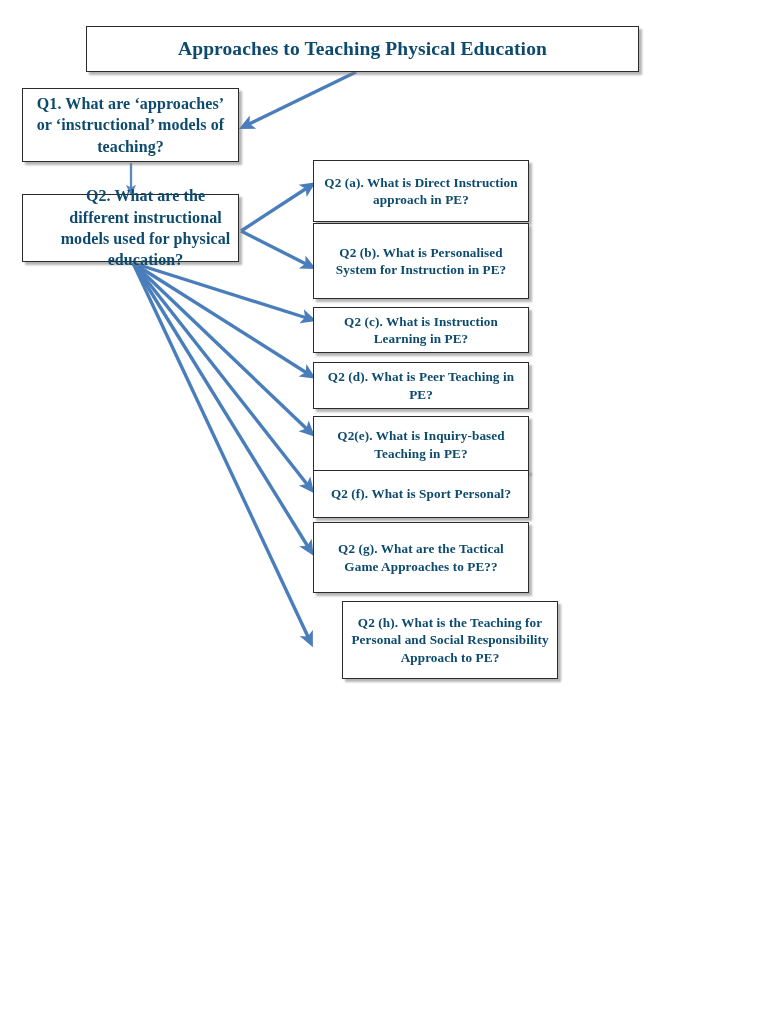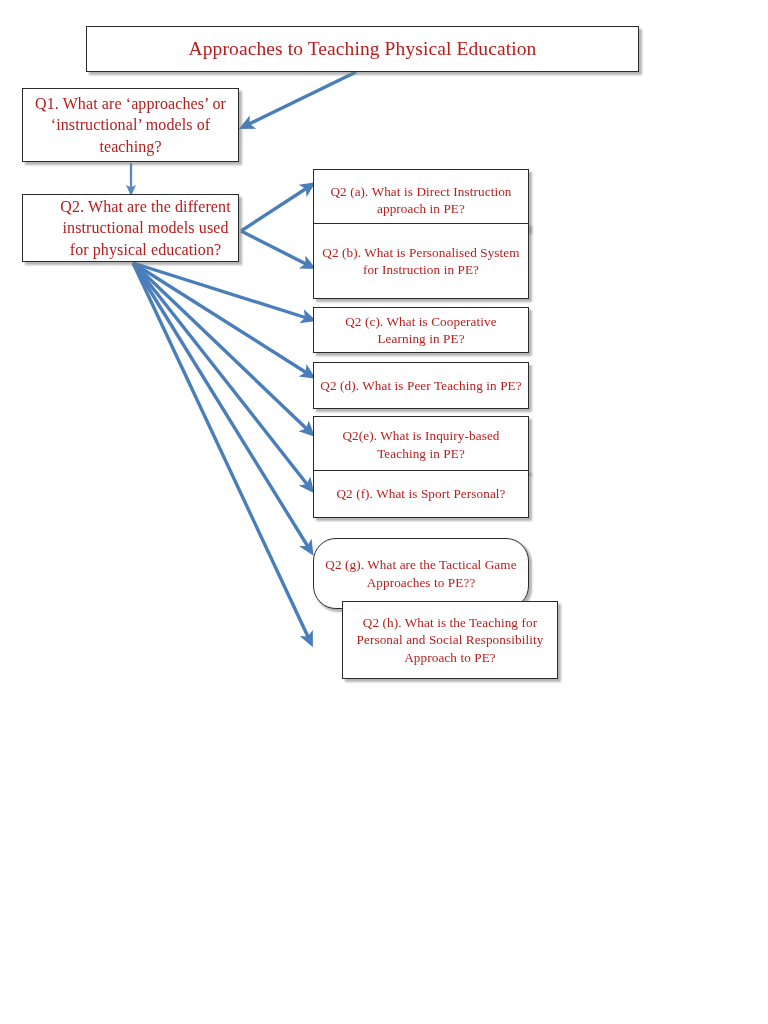--- a/index.html
+++ b/index.html
@@ -41,22 +41,22 @@
     display: flex;
     align-items: center;
     justify-content: center;
     text-align: center;
   }
 
   .node .label {
     display: block;
     width: 100%;
     padding: 0 6px;
-    font-weight: normal;
-    color: #b91c1c;
+    font-weight: bold;
+    color: #0c4a6e;
     line-height: 1.30;
     letter-spacing: 0.1px;
   }
 
   
   #title-box {
     left: 86px;
     top: 26px;
     width: 553px;
     height: 46px;
@@ -88,27 +88,27 @@
   
   .sub-node {
     left: 313px;
     width: 216px;
   }
   .sub-node .label {
     font-size: 13.2px;
     line-height: 1.32;
   }
 
-  #sub-a { top: 169px; height: 62px; }
+  #sub-a { top: 160px; height: 62px; }
   #sub-b { top: 223px; height: 76px; }
   #sub-c { top: 307px; height: 46px; }
   #sub-d { top: 362px; height: 47px; }
   #sub-e { top: 416px; height: 57px; }
   #sub-f { top: 470px; height: 48px; }
-  #sub-g { top: 538px; height: 71px; border-radius: 23px; }
+  #sub-g { top: 522px; height: 71px; }
   #sub-h { top: 601px; height: 78px; margin-left: 29px; }
 </style>
 </head>
 <body>
 
 <div id="canvas">
 
   <svg class="arrow-layer" viewBox="0 0 768 1024" width="768" height="1024" xmlns="http://www.w3.org/2000/svg">
     <defs>
       <marker id="ah" markerWidth="5" markerHeight="5" refX="2.6" refY="2.5" orient="auto" markerUnits="strokeWidth">
@@ -146,21 +146,21 @@
     <span class="label">Q2. What are the different instructional models used for physical education?</span>
   </div>
 
   <div class="node sub-node" id="sub-a">
     <span class="label">Q2 (a). What is Direct Instruction approach in PE?</span>
   </div>
   <div class="node sub-node" id="sub-b">
     <span class="label">Q2 (b). What is Personalised System for Instruction in PE?</span>
   </div>
   <div class="node sub-node" id="sub-c">
-    <span class="label">Q2 (c). What is Cooperative Learning in PE?</span>
+    <span class="label">Q2 (c). What is Instruction Learning in PE?</span>
   </div>
   <div class="node sub-node" id="sub-d">
     <span class="label">Q2 (d). What is Peer Teaching in PE?</span>
   </div>
   <div class="node sub-node" id="sub-e">
     <span class="label">Q2(e). What is Inquiry-based Teaching in PE?</span>
   </div>
   <div class="node sub-node" id="sub-f">
     <span class="label">Q2 (f). What is Sport Personal?</span>
   </div>

